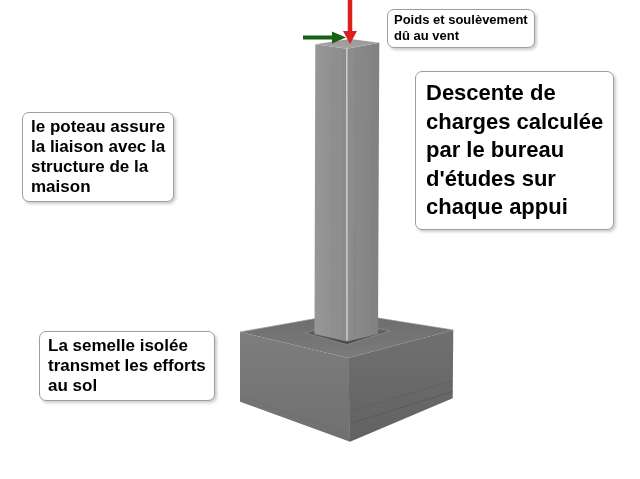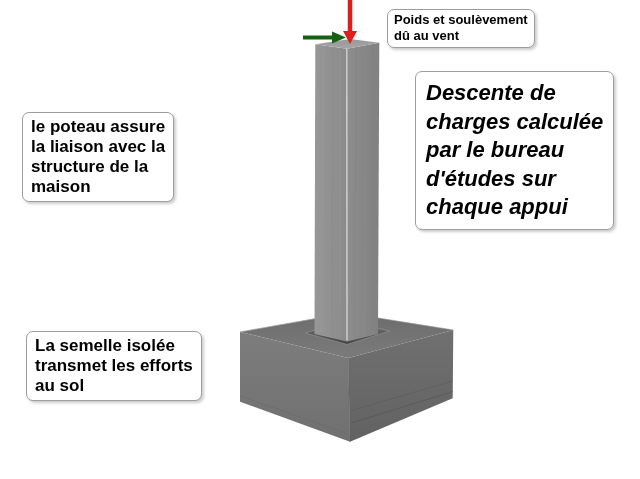--- a/index.html
+++ b/index.html
@@ -40,27 +40,26 @@
   }
   .label-medium {
     font-size: 17px;
     line-height: 20px;
     padding: 4px 8px;
   }
   .label-large {
     font-size: 22px;
     line-height: 28.5px;
     padding: 7px 10px;
-    font-style: italic;
   }
   #label-force    { left: 174px; top: 33px;  }
   #label-poids    { left: 387px; top: 9px;   }
   #label-poteau   { left: 22px;  top: 112px; }
   #label-descente { left: 415px; top: 71px;  }
-  #label-semelle  { left: 26px;  top: 331px; }
+  #label-semelle  { left: 39px;  top: 331px; }
 </style>
 </head>
 <body>
 
 <div class="stage">
 
   <svg class="scene" viewBox="0 0 640 479" aria-hidden="true">
     <defs>
       <linearGradient id="gPostLeft" x1="0" y1="0" x2="1" y2="0">
         <stop offset="0" stop-color="#979797"></stop>

